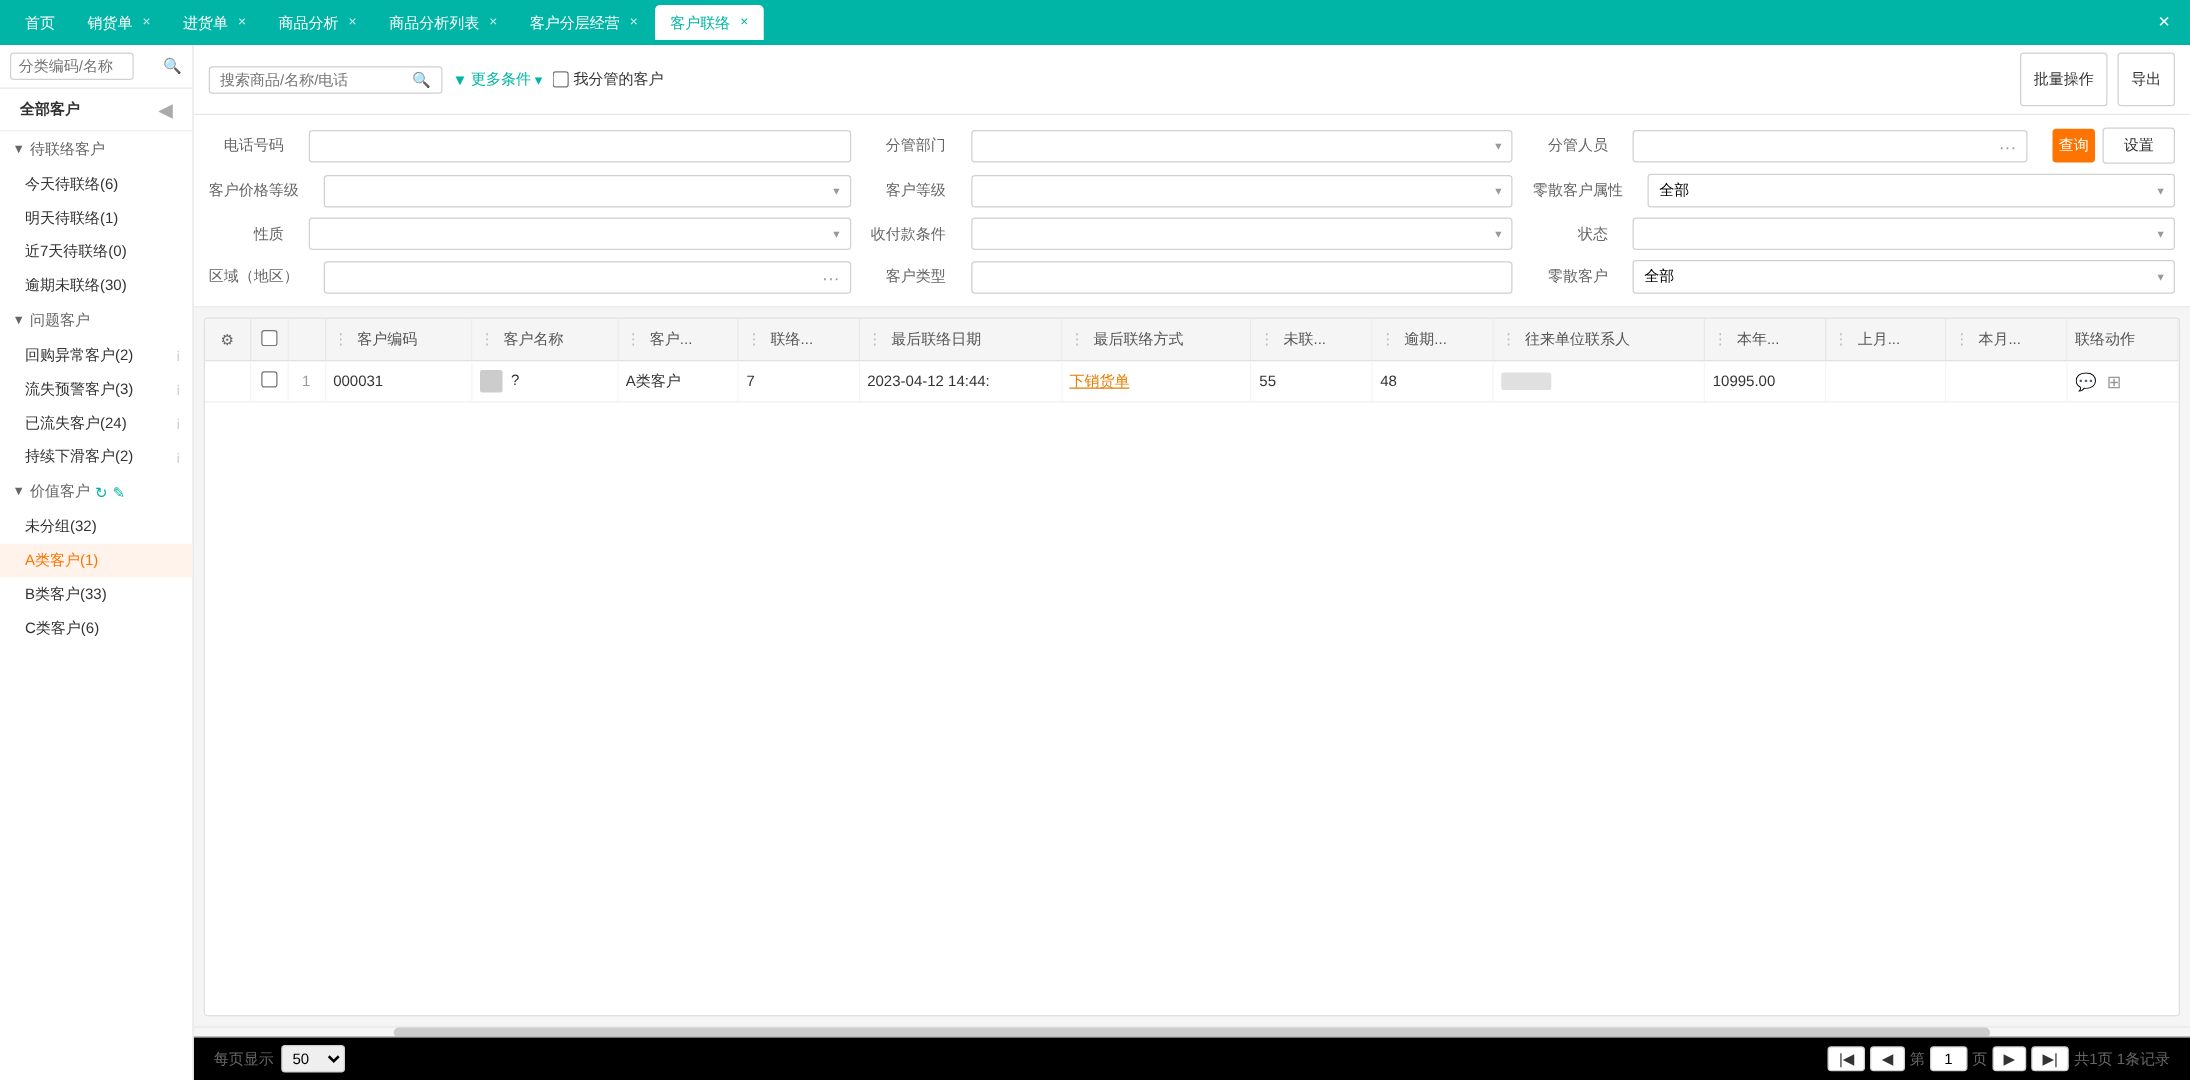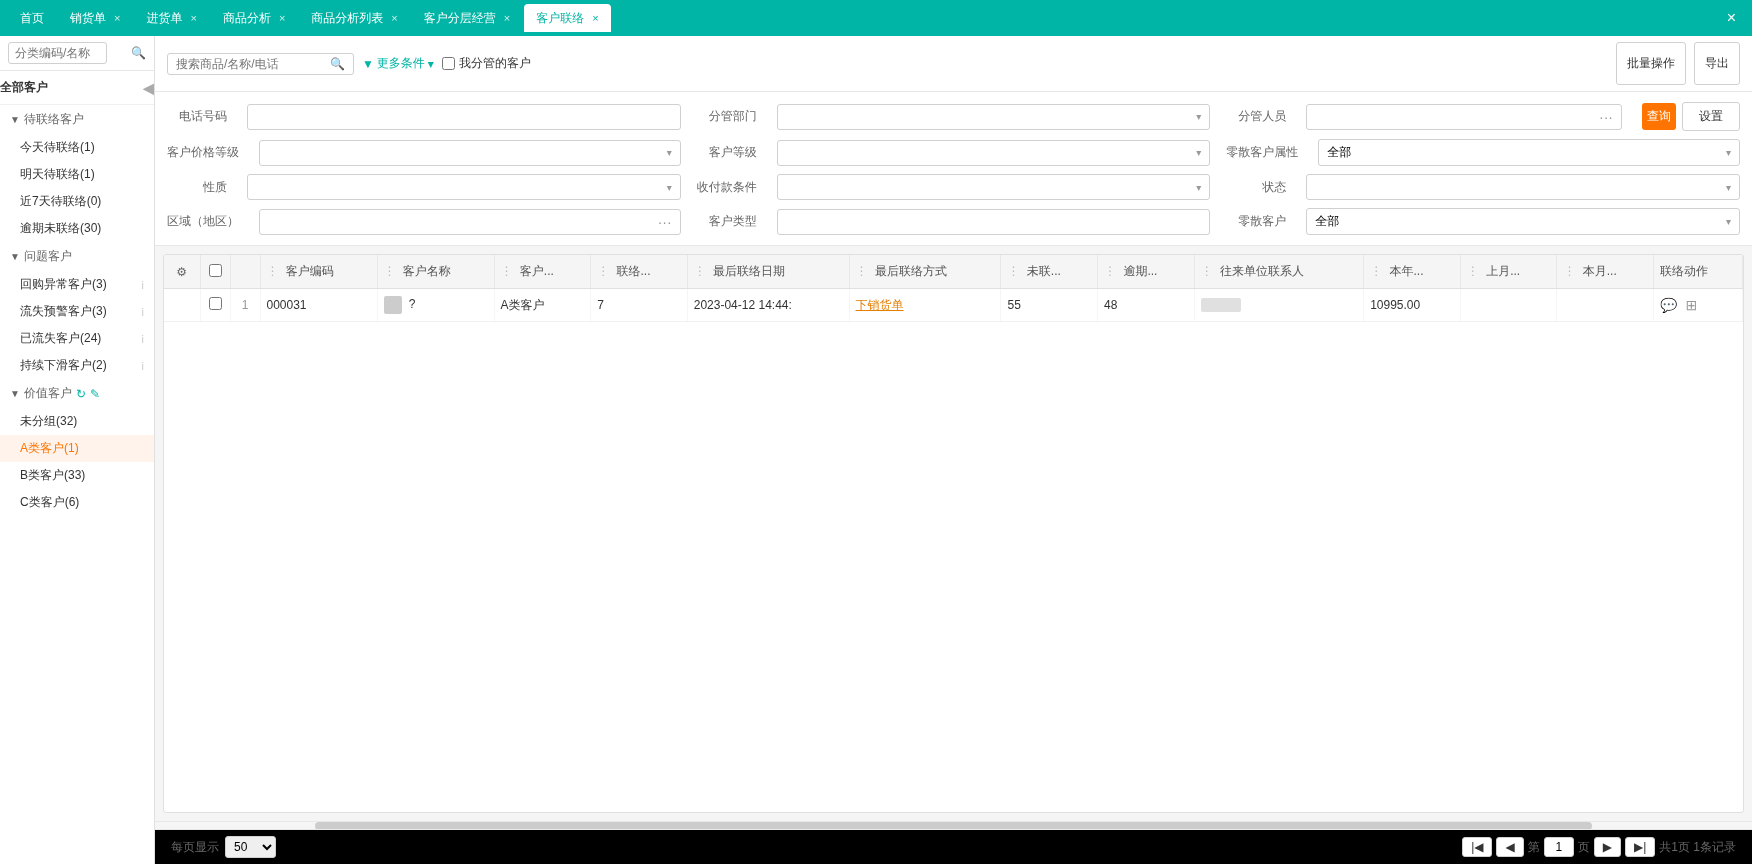--- a/index.html
+++ b/index.html
@@ -33,21 +33,21 @@
     .sidebar-search {
       display: flex; align-items: center; padding: 6px 8px; border-bottom: 1px solid #e8e8e8; gap: 20px;
     }
     .sidebar-search input {
       border: 1px solid #d0d0d0; border-radius: 3px; padding: 3px 6px;
       width: 100%; font-size: 12px; outline: none;
     }
     .sidebar-search .search-icon { margin-left: 4px; color: #00b5a5; cursor: pointer; }
     .sidebar-header {
       display: flex; align-items: center; justify-content: space-between;
-      padding: 8px 0; font-weight: bold; font-size: 13px; color: #333;
+      padding: 8px 16px; font-weight: bold; font-size: 13px; color: #333;
       border-bottom: 1px solid #f0f0f0;
     }
     .sidebar-section-title {
       display: flex; align-items: center; padding: 6px 10px; color: #666;
       font-size: 12px; cursor: pointer;
     }
     .sidebar-section-title .arrow { margin-right: 4px; font-size: 10px; }
     .sidebar-item {
       padding: 5px 10px 5px 20px; color: #333; cursor: pointer; display: flex;
       align-items: center; justify-content: space-between;
@@ -180,38 +180,38 @@
     <div class="sidebar-header">
       <span>全部客户</span>
       <span class="collapse-btn">◀</span>
     </div>
 
     <div class="sidebar-section-title">
       <span class="arrow">▼</span>
       <span>待联络客户</span>
     </div>
     <div class="sidebar-item">
-      <span>今天待联络(1)</span>
+      <span>今天待联络(6)</span>
     </div>
     <div class="sidebar-item">
       <span>明天待联络(1)</span>
     </div>
     <div class="sidebar-item">
       <span>近7天待联络(0)</span>
     </div>
     <div class="sidebar-item">
       <span>逾期未联络(30)</span>
     </div>
 
     <div class="sidebar-section-title">
       <span class="arrow">▼</span>
       <span>问题客户</span>
     </div>
     <div class="sidebar-item">
-      <span>回购异常客户(3)</span>
+      <span>回购异常客户(2)</span>
       <span class="info-icon">ℹ</span>
     </div>
     <div class="sidebar-item">
       <span>流失预警客户(3)</span>
       <span class="info-icon">ℹ</span>
     </div>
     <div class="sidebar-item">
       <span>已流失客户(24)</span>
       <span class="info-icon">ℹ</span>
     </div>

